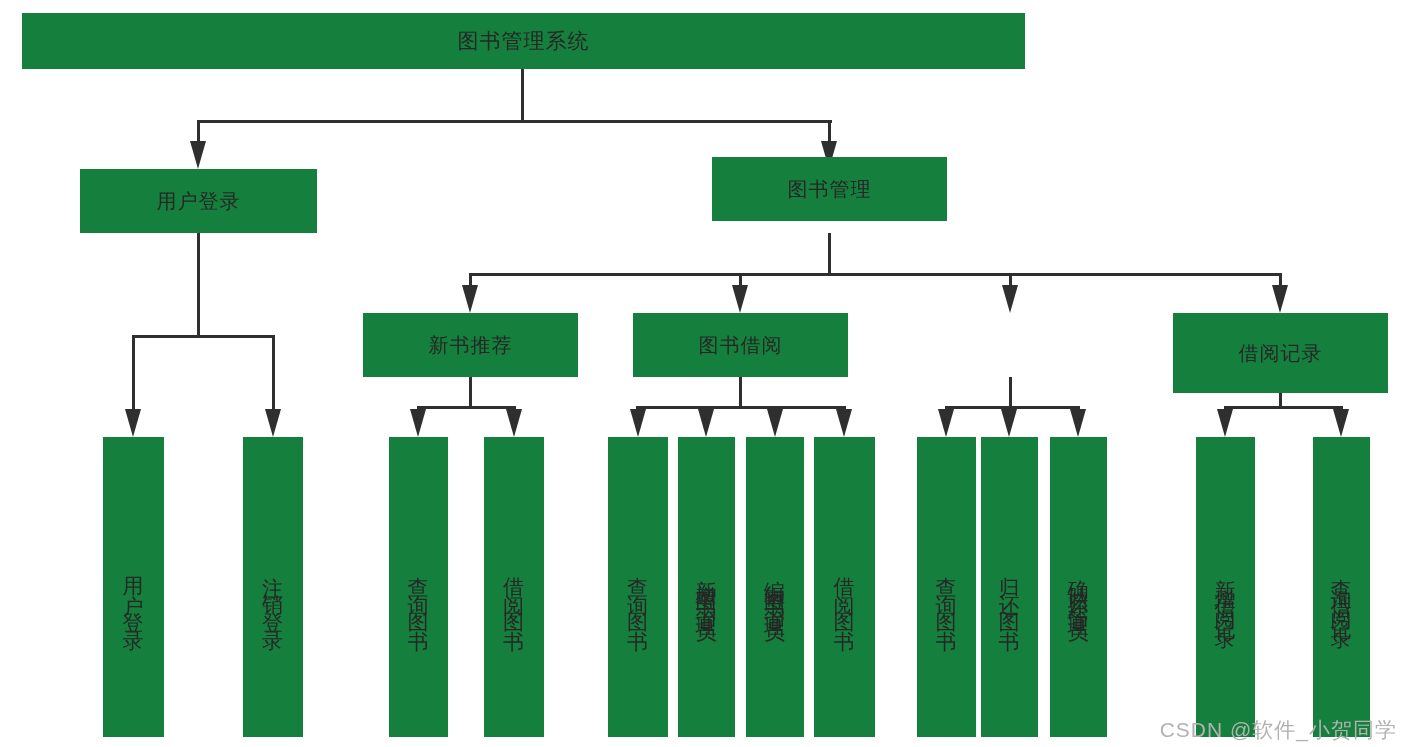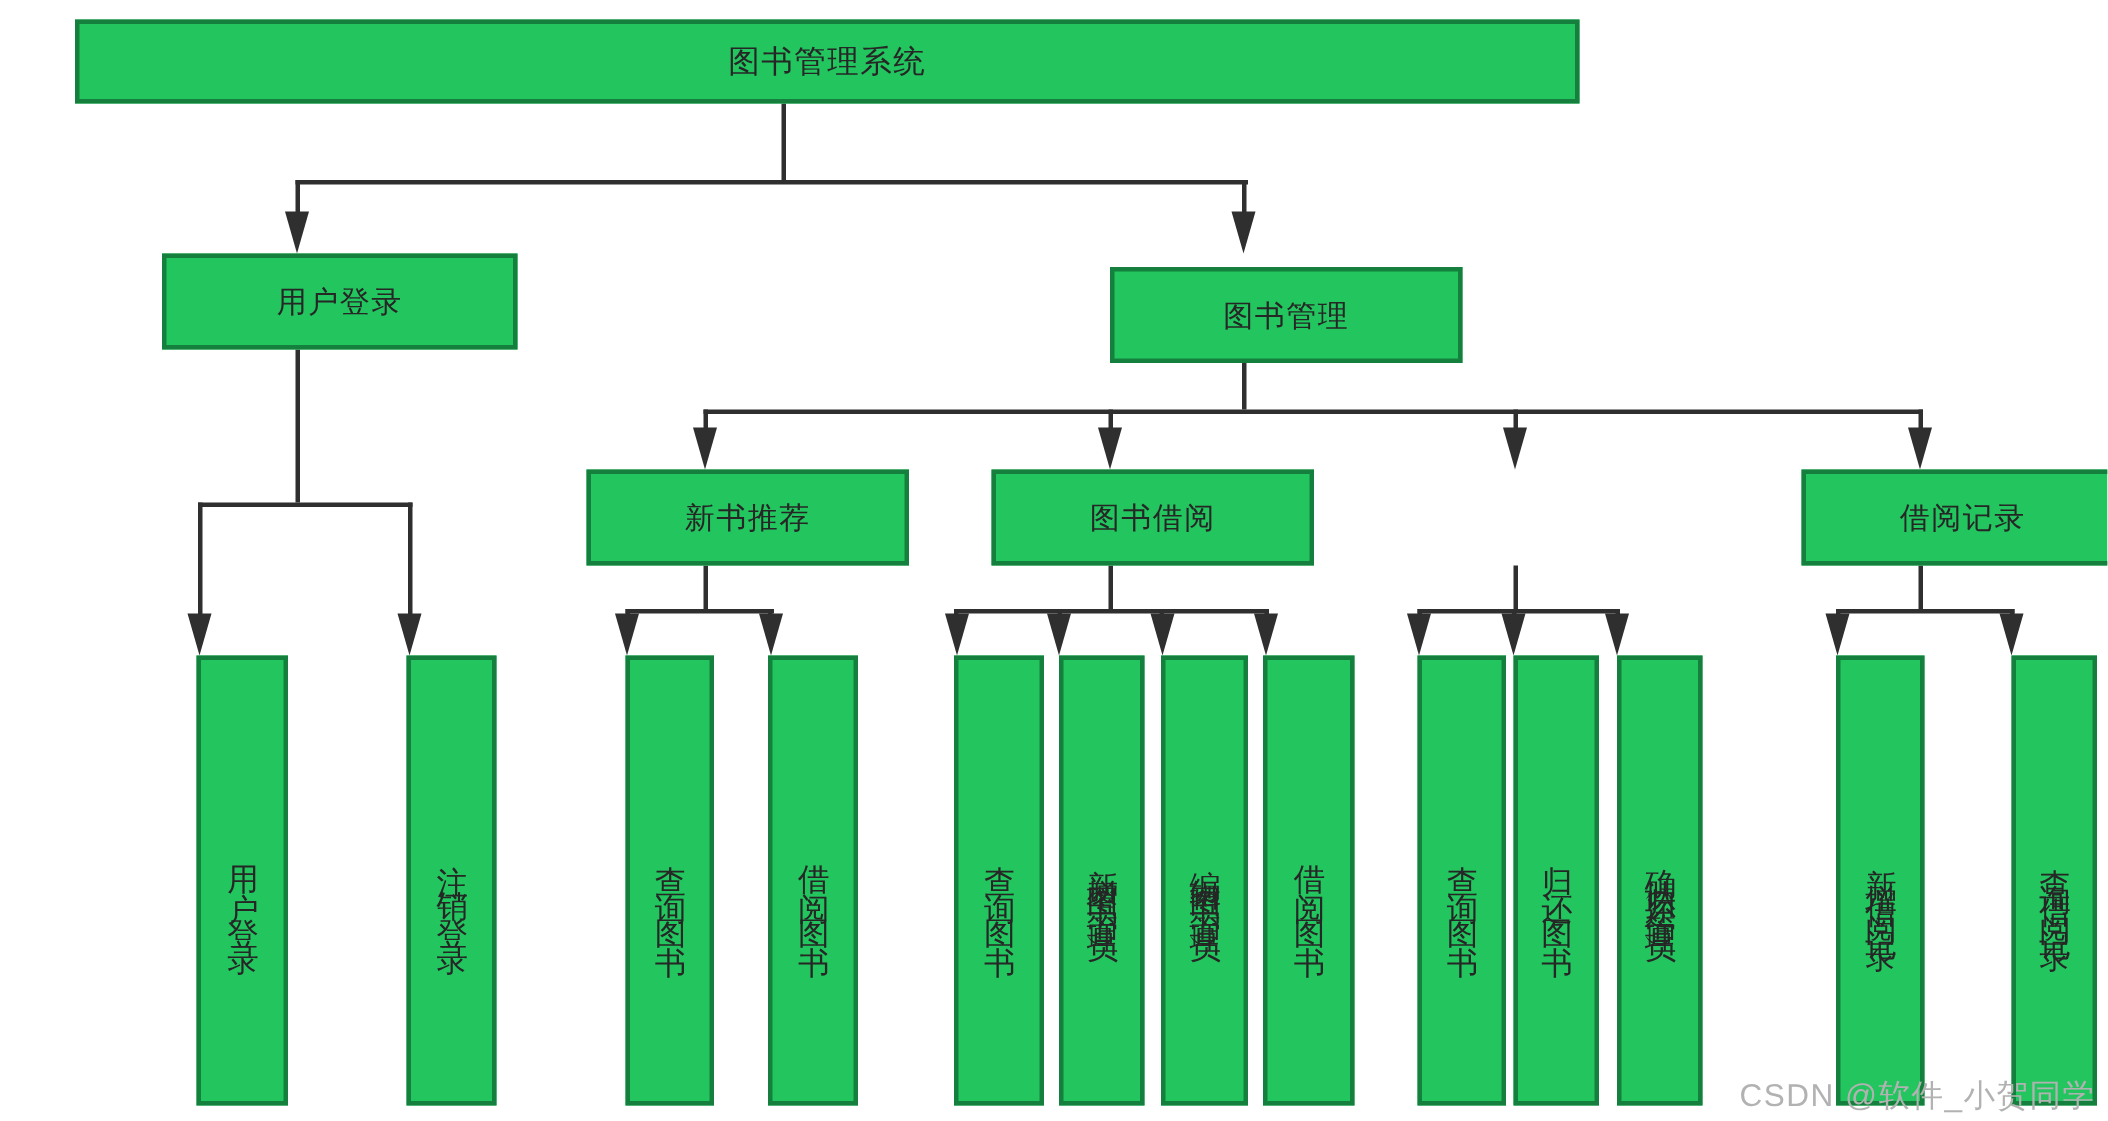--- a/index.html
+++ b/index.html
@@ -8,30 +8,29 @@
     width: 1405px;
     height: 747px;
     background: #ffffff;
     overflow: hidden;
     font-family: "Liberation Sans", sans-serif;
     color: #262626;
   }
   .box {
     position: absolute;
     box-sizing: border-box;
-    border: 3px solid #15803d;
-    background: #22c55e;
+    border: 7px solid #15803d;
+    background: #15803d;
     display: flex;
     align-items: center;
     justify-content: center;
     font-size: 20px;
     letter-spacing: 1px;
     color: #262626;
     z-index: 2;
-    margin-left: 28px;
   }
   .box.root { font-size: 21px; }
   .vtxt {
     writing-mode: vertical-rl;
     text-orientation: mixed;
     line-height: 1;
     font-size: 21px;
     white-space: nowrap;
   }
   .sp4 { letter-spacing: 18px; margin-bottom: -18px; }
@@ -67,21 +66,21 @@
   <div class="box root" style="left:22px;top:13px;width:1003px;height:56px">图书管理系统</div>
 
   <div class="vl" style="left:521px;top:69px;height:51px"></div>
   <div class="hl" style="left:197px;top:120px;width:635px"></div>
   <div class="vl" style="left:197px;top:120px;height:23px"></div>
   <div class="ah" style="left:190px;top:141px"></div>
   <div class="vl" style="left:828px;top:120px;height:23px"></div>
   <div class="ah" style="left:821px;top:141px"></div>
 
   <div class="box" style="left:80px;top:169px;width:237px;height:64px">用户登录</div>
-  <div class="box" style="left:712px;top:178px;width:235px;height:64px">图书管理</div>
+  <div class="box" style="left:712px;top:157px;width:235px;height:64px">图书管理</div>
 
   <div class="vl" style="left:197px;top:233px;height:102px"></div>
   <div class="hl" style="left:132px;top:335px;width:143px"></div>
   <div class="vl" style="left:132px;top:335px;height:76px"></div>
   <div class="ah" style="left:125px;top:409px"></div>
   <div class="vl" style="left:272px;top:335px;height:76px"></div>
   <div class="ah" style="left:265px;top:409px"></div>
 
   <div class="vl" style="left:828px;top:233px;height:40px"></div>
   <div class="hl" style="left:469px;top:273px;width:813px"></div>
@@ -89,21 +88,21 @@
   <div class="ah" style="left:462px;top:285px"></div>
   <div class="vl" style="left:739px;top:273px;height:14px"></div>
   <div class="ah" style="left:732px;top:285px"></div>
   <div class="vl" style="left:1009px;top:273px;height:14px"></div>
   <div class="ah" style="left:1002px;top:285px"></div>
   <div class="vl" style="left:1279px;top:273px;height:14px"></div>
   <div class="ah" style="left:1272px;top:285px"></div>
 
   <div class="box" style="left:633px;top:313px;width:215px;height:64px">图书借阅</div>
   <div class="box" style="left:363px;top:313px;width:215px;height:64px">新书推荐</div>
-  <div class="box" style="left:1173px;top:313px;width:215px;height:64px">借阅记录</div>
+  <div class="box" style="left:1173px;top:313px;width:215px;height:80px">借阅记录</div>
 
   <div class="vl" style="left:469px;top:377px;height:29px"></div>
   <div class="hl" style="left:417px;top:406px;width:99px"></div>
   <div class="vl" style="left:417px;top:406px;height:5px"></div>
   <div class="ah" style="left:410px;top:409px"></div>
   <div class="vl" style="left:512px;top:406px;height:5px"></div>
   <div class="ah" style="left:506px;top:409px"></div>
 
   <div class="vl" style="left:739px;top:377px;height:29px"></div>
   <div class="hl" style="left:636px;top:406px;width:210px"></div>

